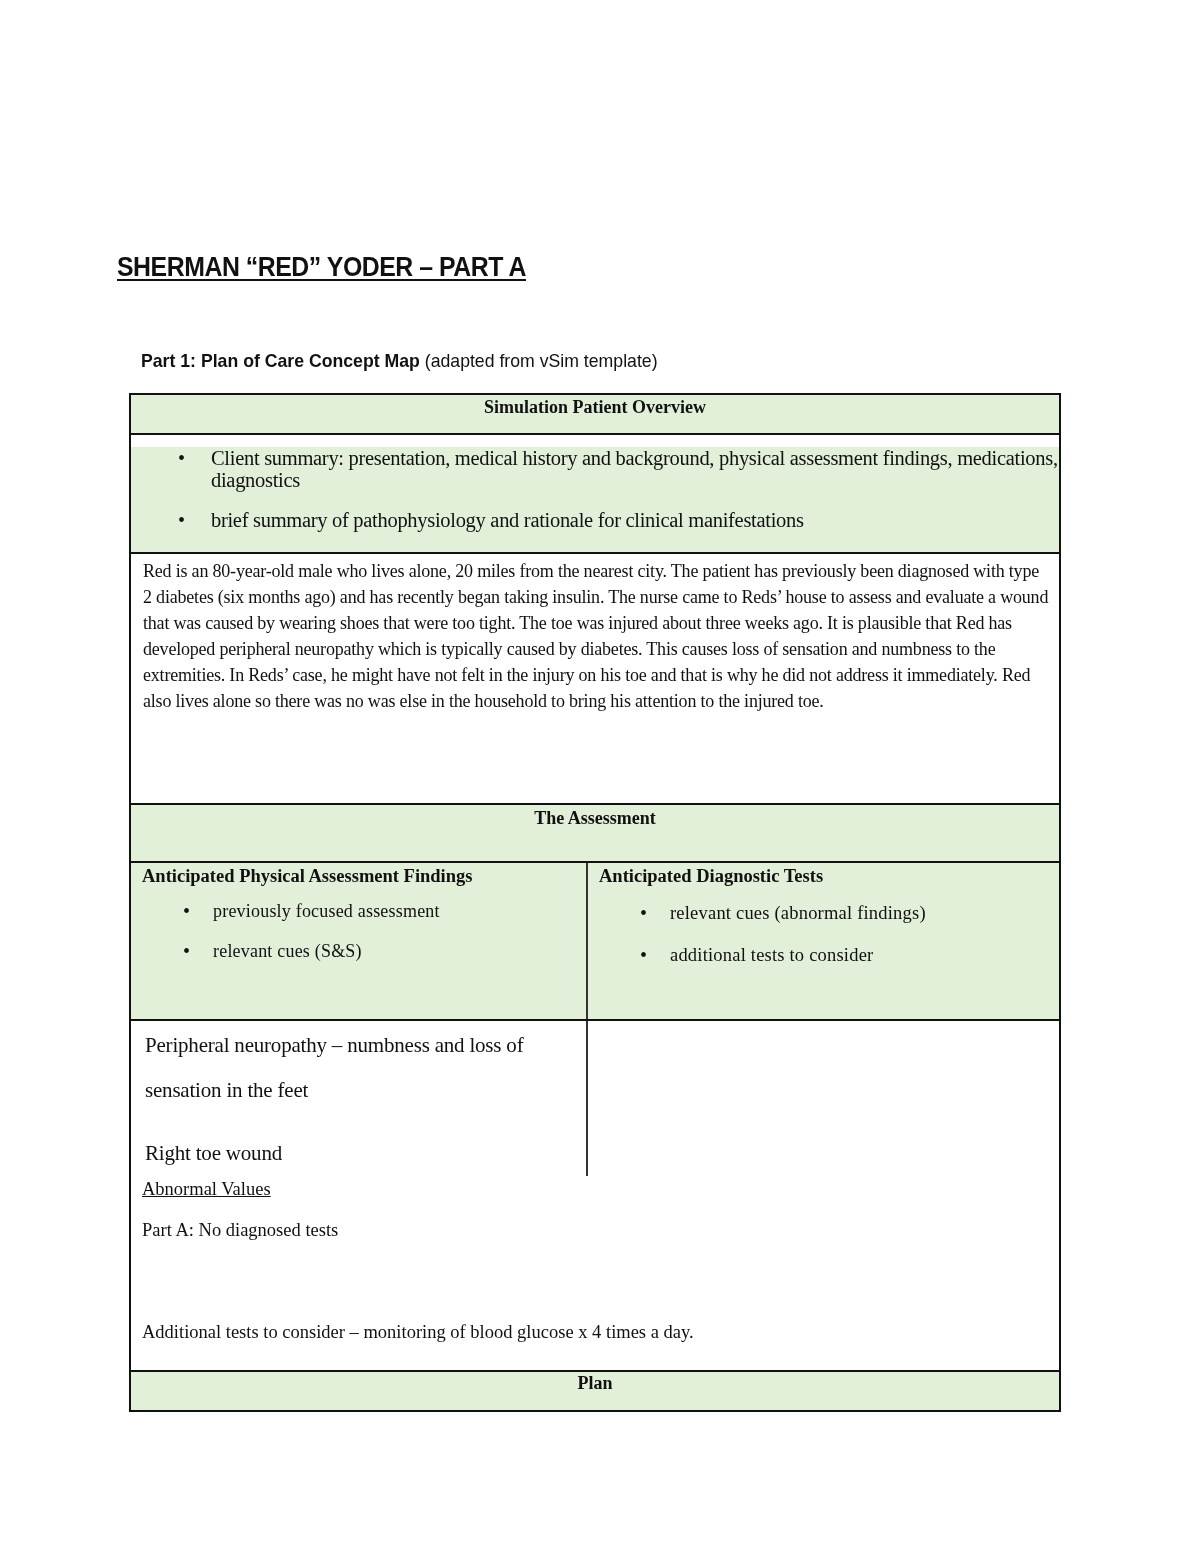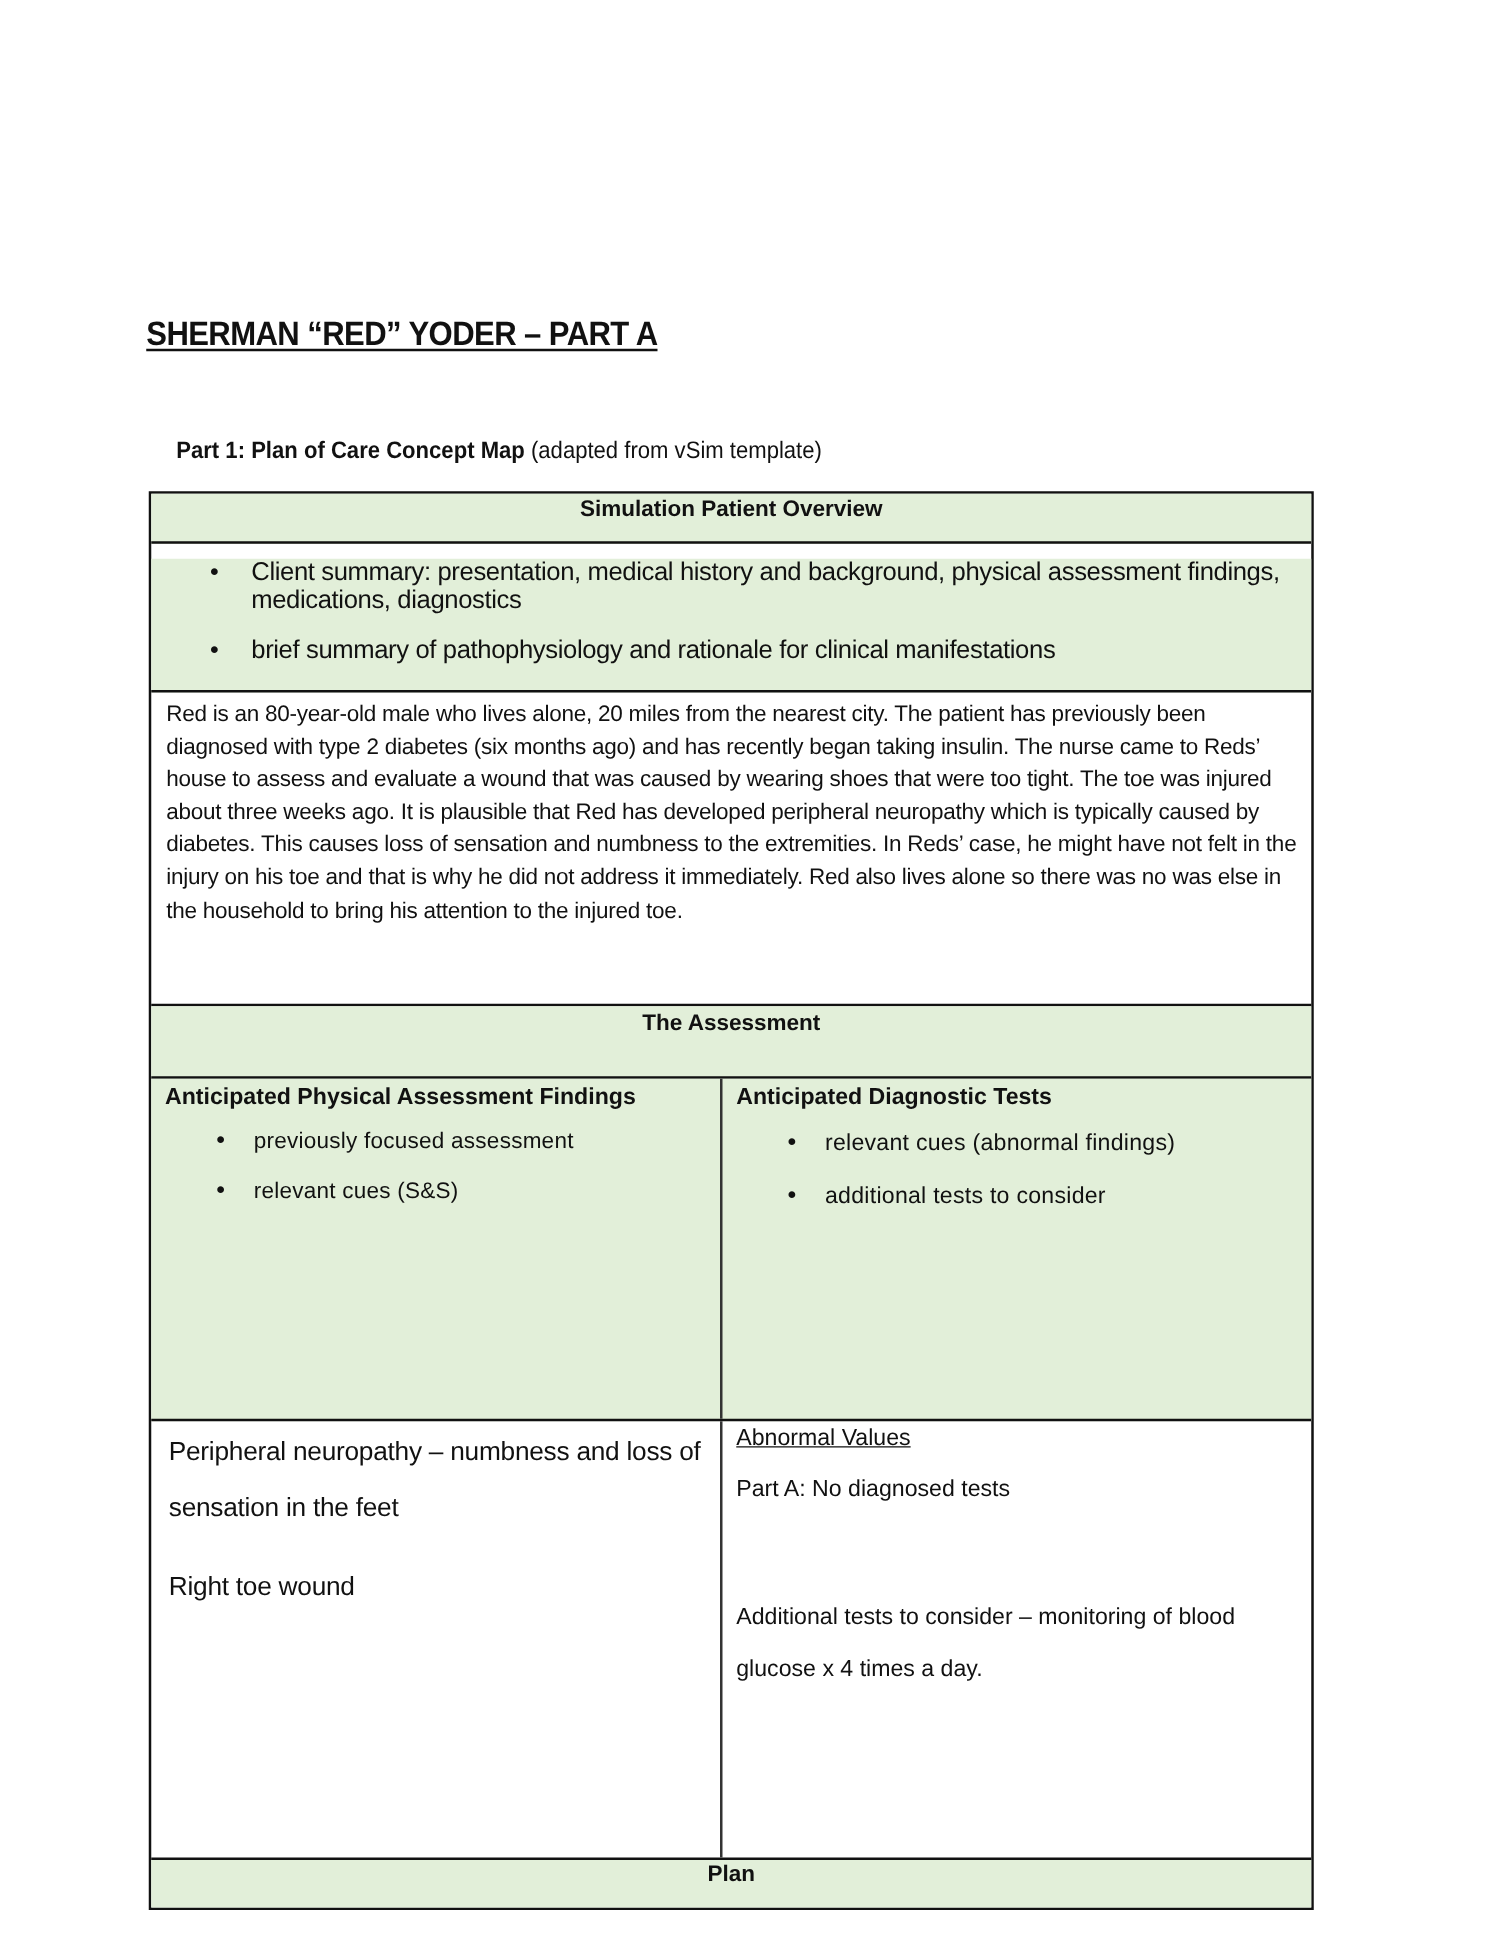--- a/index.html
+++ b/index.html
@@ -36,26 +36,26 @@
       font-size: 19px;
       transform: scaleX(0.93);
       transform-origin: left;
       white-space: nowrap;
       margin: 0;
     }
     .part-heading b { font-weight: bold; }
 
     .concept-table {
       position: absolute;
-      left: 119px;
+      left: 129px;
       top: 393px;
       width: 932px;
       border: 2px solid #111;
       box-sizing: border-box;
-      font-family: Liberation Sans, sans-serif;
+      font-family: Liberation Serif, serif;
     }
     .row {
       border-bottom: 2px solid #111;
       box-sizing: border-box;
     }
     .row:last-child { border-bottom: none; }
     .green { background: #e2efd9; }
     .center-head {
       text-align: center;
       font-weight: bold;
@@ -100,21 +100,21 @@
     }
     .split .col-left {
       width: 457px;
       border-right: 2px solid #333;
       box-sizing: border-box;
     }
     .split .col-right {
       flex: 1;
       box-sizing: border-box;
     }
-    .findings-row { height: 274px; }
+    .findings-row { height: 158px; }
     .col-head {
       font-weight: bold;
       font-size: 18.5px;
       padding: 3px 0 0 11px;
     }
     .bullets {
       list-style: none;
       margin: 0;
       padding: 0 0 0 82px;
     }
@@ -128,21 +128,21 @@
       position: absolute;
       left: -30px;
       font-size: 20px;
     }
     .left-bullets li { line-height: 40px; }
     .left-bullets li.tall { line-height: 40px; }
     .left-bullets { margin-top: 4px; }
     .right-bullets { margin-top: 5px; }
     .right-bullets li { line-height: 42px; font-size: 18.5px; }
 
-    .detail-row { height: 351px; }
+    .detail-row { height: 351px; flex-direction: column; }
     .detail-left {
       padding: 2px 8px 0 14px;
       font-size: 21px;
       letter-spacing: -0.2px;
     }
     .detail-left p { margin: 0; line-height: 45px; }
     .detail-left p.gap { margin-top: 18px; }
     .detail-right {
       padding: 1px 10px 0 11px;
       font-size: 18.5px;

